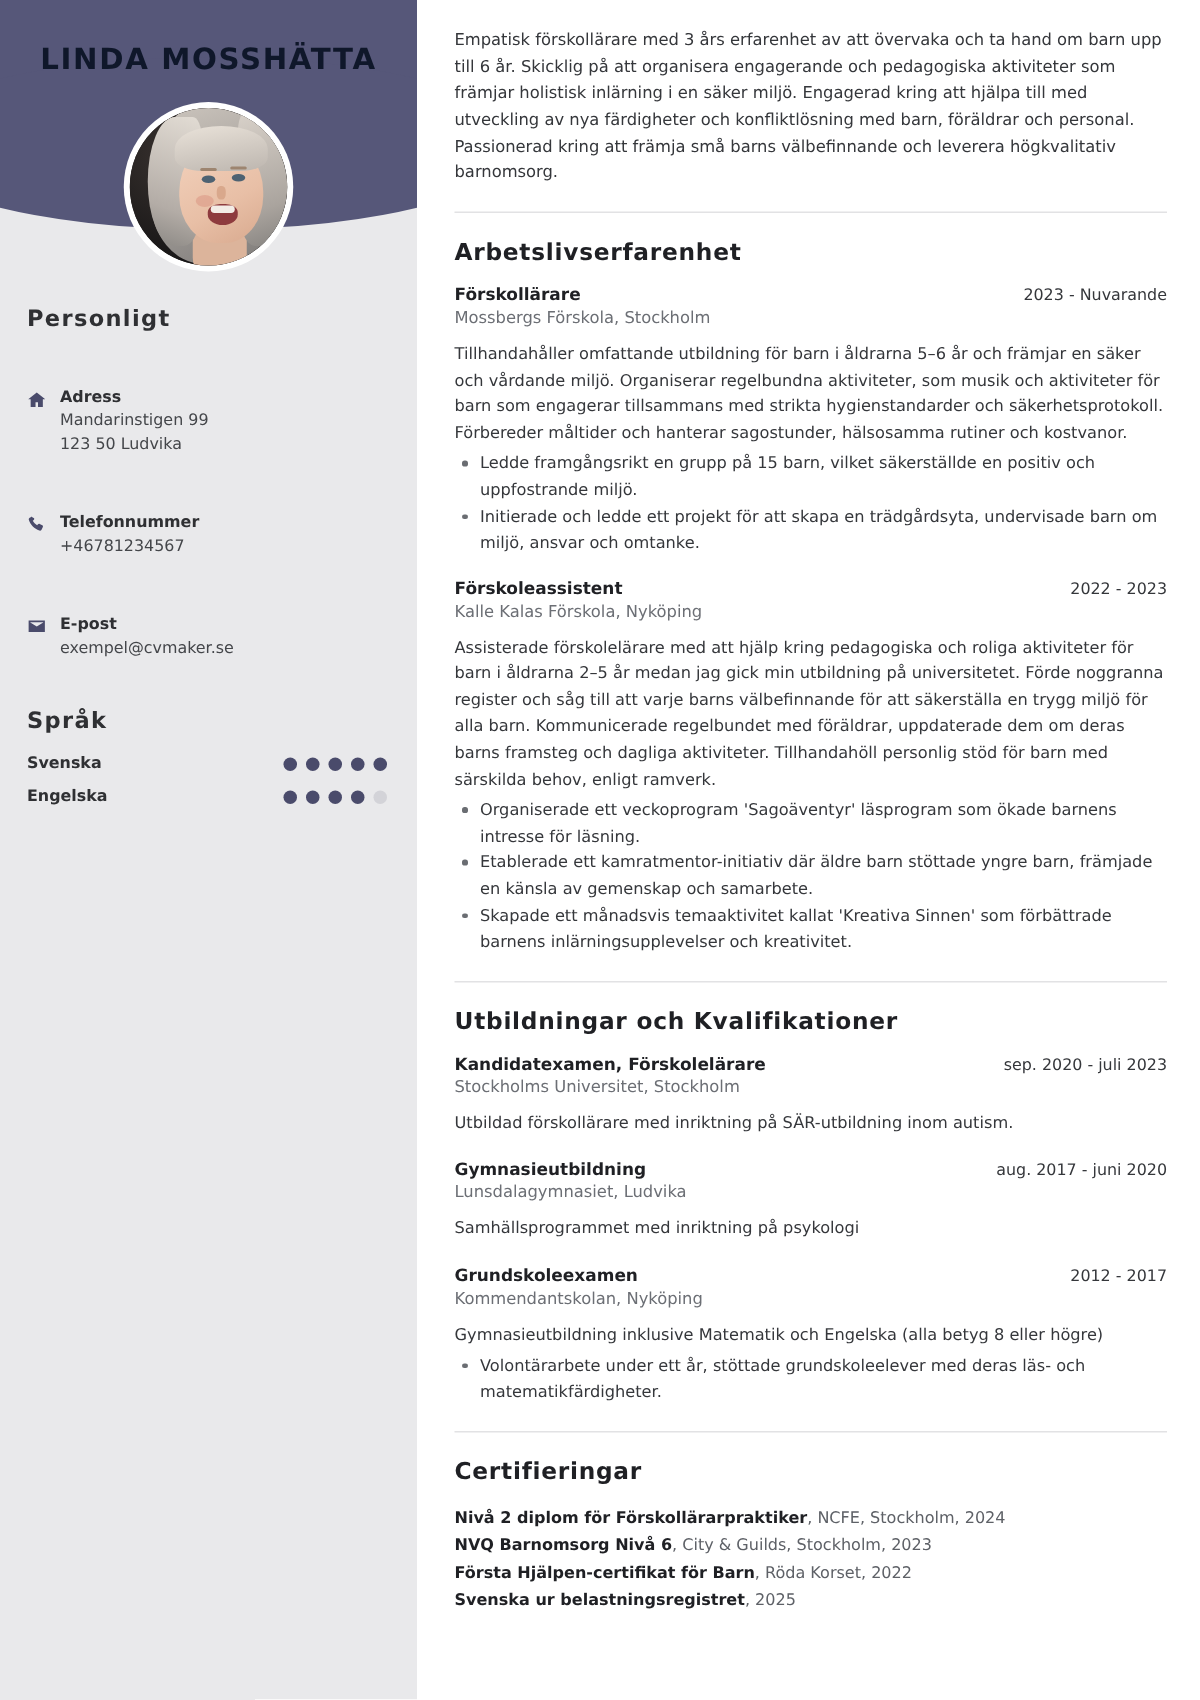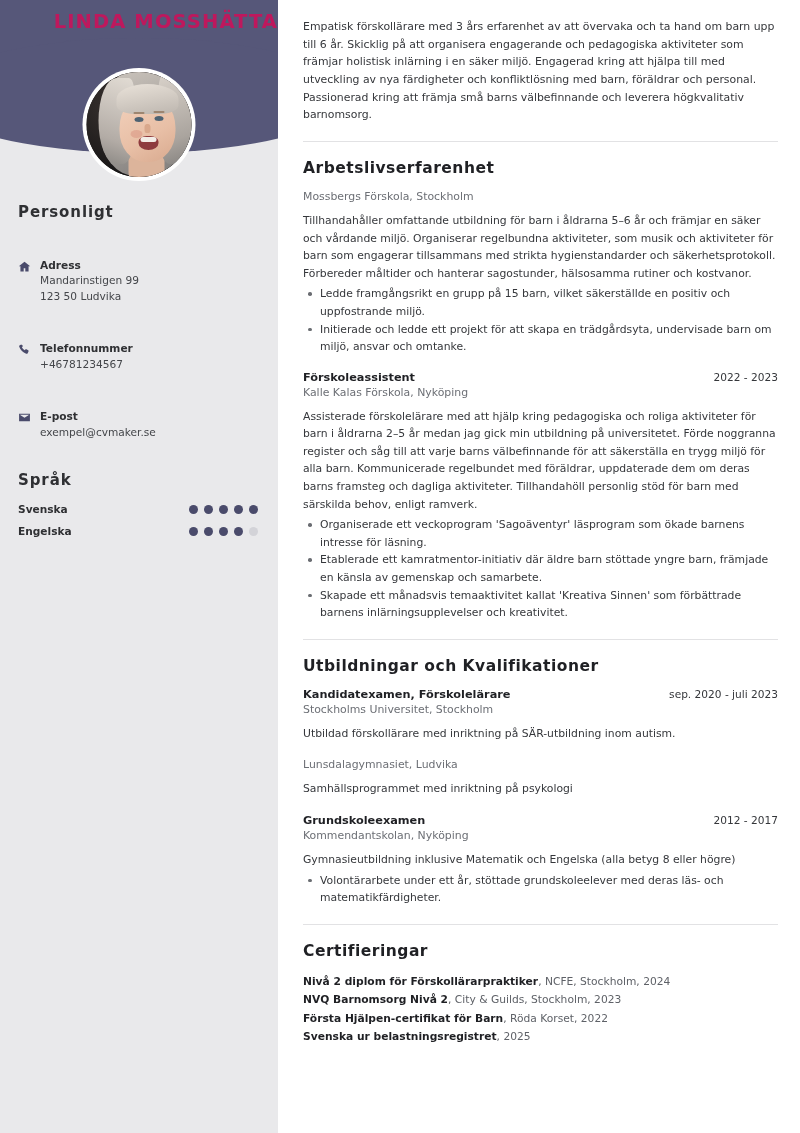--- a/index.html
+++ b/index.html
@@ -28,24 +28,24 @@
   }
   .hero-curve {
     position:absolute;
     top:38px; left:-70px;
     width:418px; height:115px;
     background:#565779;
     border-radius:50%;
     z-index:1;
   }
   .name {
-    position:absolute; top:10px; left:0; width:278px;
-    text-align:right;
+    position:absolute; top:28px; left:0; width:278px;
+    text-align:center;
     z-index:4;
-    color:#be185d;
+    color:#0f172a;
     font-size:19.5px;
     font-weight:bold;
     letter-spacing:1.1px;
   }
   .avatar-wrap {
     position:absolute;
     top:68px; left:50%;
     transform:translateX(-50%);
     width:113px; height:113px;
     border-radius:50%;
@@ -215,20 +215,24 @@
   </aside>
 
   <main class="main">
 
     <p class="summary">Empatisk förskollärare med 3 års erfarenhet av att övervaka och ta hand om barn upp till 6 år. Skicklig på att organisera engagerande och pedagogiska aktiviteter som främjar holistisk inlärning i en säker miljö. Engagerad kring att hjälpa till med utveckling av nya färdigheter och konfliktlösning med barn, föräldrar och personal. Passionerad kring att främja små barns välbefinnande och leverera högkvalitativ barnomsorg.</p>
 
     <div class="divider"></div>
     <h2 class="sec-title">Arbetslivserfarenhet</h2>
 
     <div class="entry">
+      <div class="entry-head">
+        <span class="entry-title">Förskollärare</span>
+        <span class="entry-date">2023 - Nuvarande</span>
+      </div>
       <div class="entry-org">Mossbergs Förskola, Stockholm</div>
       <p class="entry-desc">Tillhandahåller omfattande utbildning för barn i åldrarna 5–6 år och främjar en säker och vårdande miljö. Organiserar regelbundna aktiviteter, som musik och aktiviteter för barn som engagerar tillsammans med strikta hygienstandarder och säkerhetsprotokoll. Förbereder måltider och hanterar sagostunder, hälsosamma rutiner och kostvanor.</p>
       <ul class="bullets">
         <li>Ledde framgångsrikt en grupp på 15 barn, vilket säkerställde en positiv och uppfostrande miljö.</li>
         <li>Initierade och ledde ett projekt för att skapa en trädgårdsyta, undervisade barn om miljö, ansvar och omtanke.</li>
       </ul>
     </div>
 
     <div class="entry">
       <div class="entry-head">
@@ -250,20 +254,24 @@
     <div class="edu-entry">
       <div class="entry-head">
         <span class="entry-title">Kandidatexamen, Förskolelärare</span>
         <span class="entry-date">sep. 2020 - juli 2023</span>
       </div>
       <div class="entry-org">Stockholms Universitet, Stockholm</div>
       <p class="entry-desc">Utbildad förskollärare med inriktning på SÄR-utbildning inom autism.</p>
     </div>
 
     <div class="edu-entry">
+      <div class="entry-head">
+        <span class="entry-title">Gymnasieutbildning</span>
+        <span class="entry-date">aug. 2017 - juni 2020</span>
+      </div>
       <div class="entry-org">Lunsdalagymnasiet, Ludvika</div>
       <p class="entry-desc">Samhällsprogrammet med inriktning på psykologi</p>
     </div>
 
     <div class="edu-entry">
       <div class="entry-head">
         <span class="entry-title">Grundskoleexamen</span>
         <span class="entry-date">2012 - 2017</span>
       </div>
       <div class="entry-org">Kommendantskolan, Nyköping</div>
@@ -274,21 +282,21 @@
     </div>
 
     <div class="divider"></div>
     <h2 class="sec-title">Certifieringar</h2>
 
     <div class="cert-list">
       <div class="cert-item">
         <b>Nivå 2 diplom för Förskollärarpraktiker</b><span>, NCFE, Stockholm, 2024</span>
       </div>
       <div class="cert-item">
-        <b>NVQ Barnomsorg Nivå 2</b><span>, City &amp; Guilds, Stockholm, 2023</span>
+        <b>NVQ Barnomsorg Nivå 6</b><span>, City &amp; Guilds, Stockholm, 2023</span>
       </div>
       <div class="cert-item">
         <b>Första Hjälpen-certifikat för Barn</b><span>, Röda Korset, 2022</span>
       </div>
       <div class="cert-item">
         <b>Svenska ur belastningsregistret</b><span>, 2025</span>
       </div>
     </div>
 
   </main>

